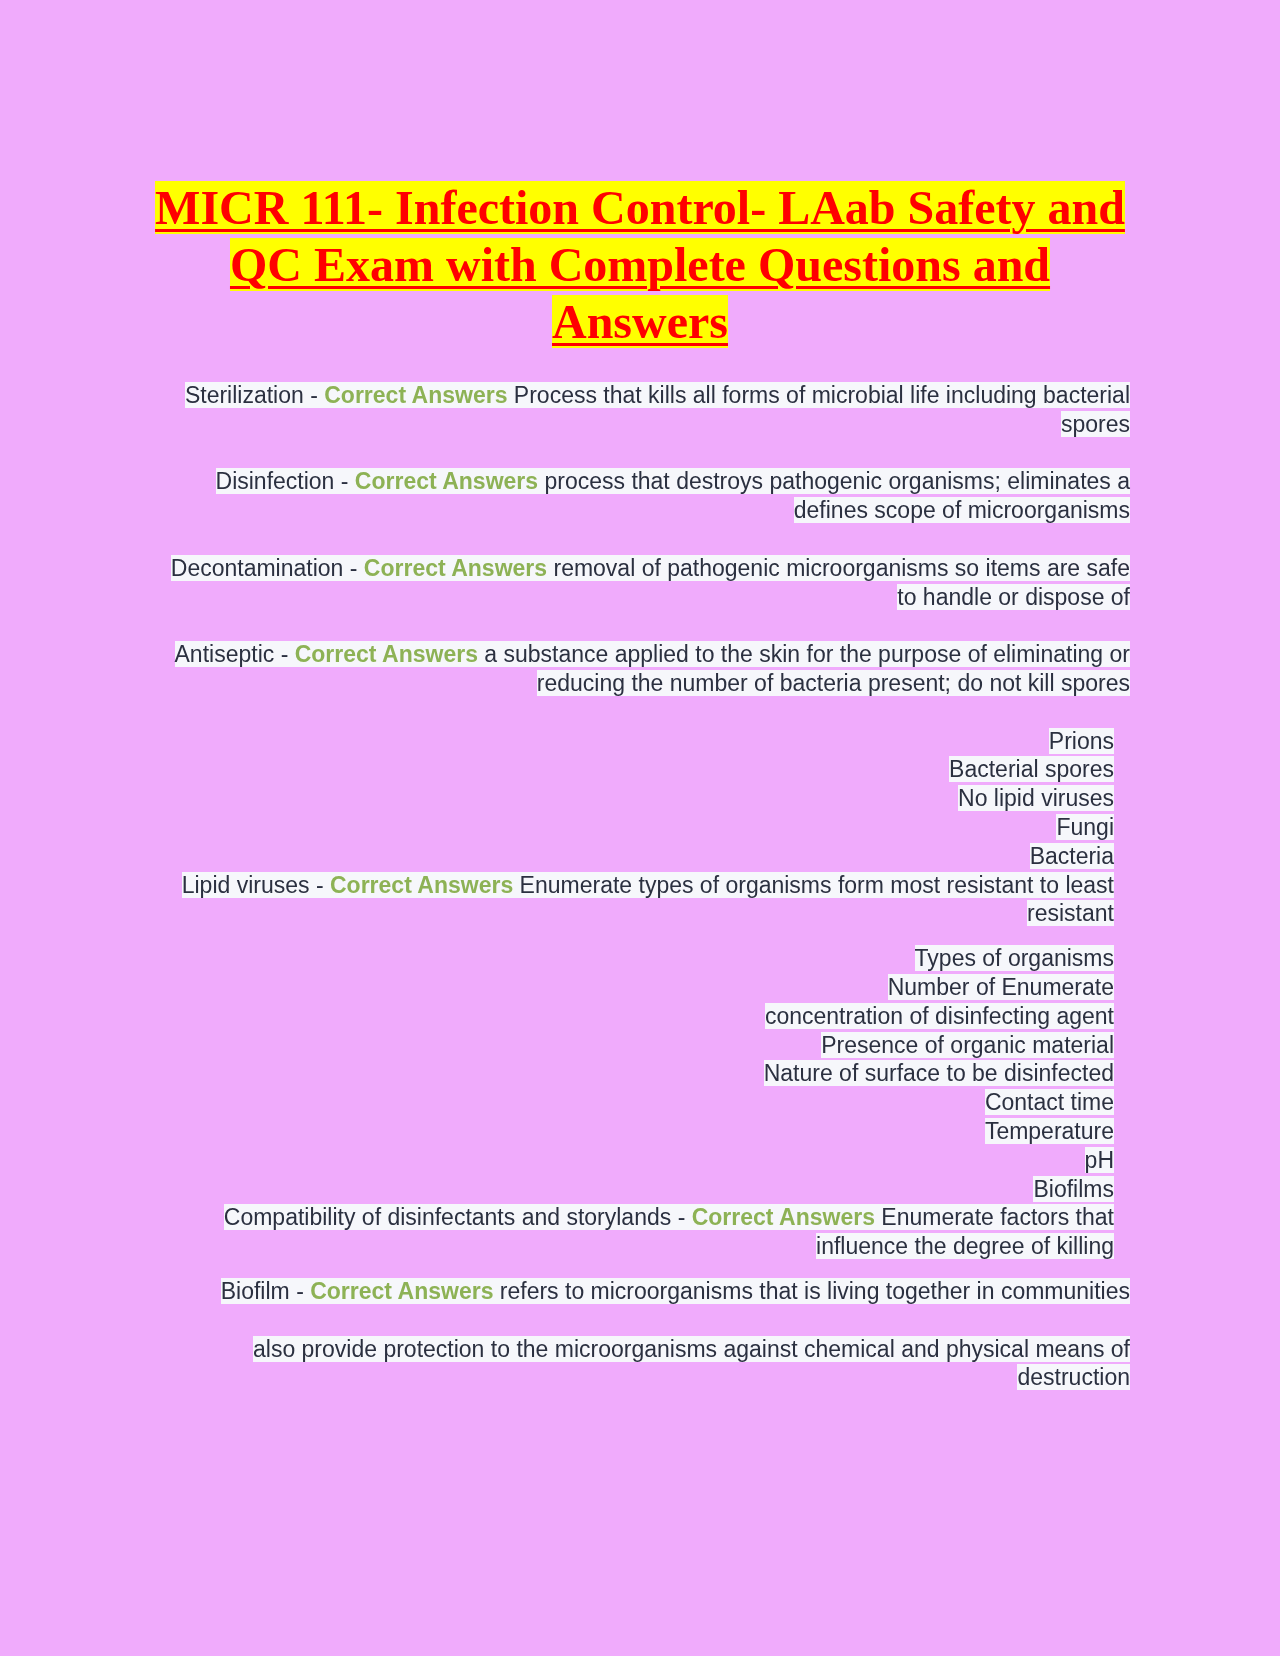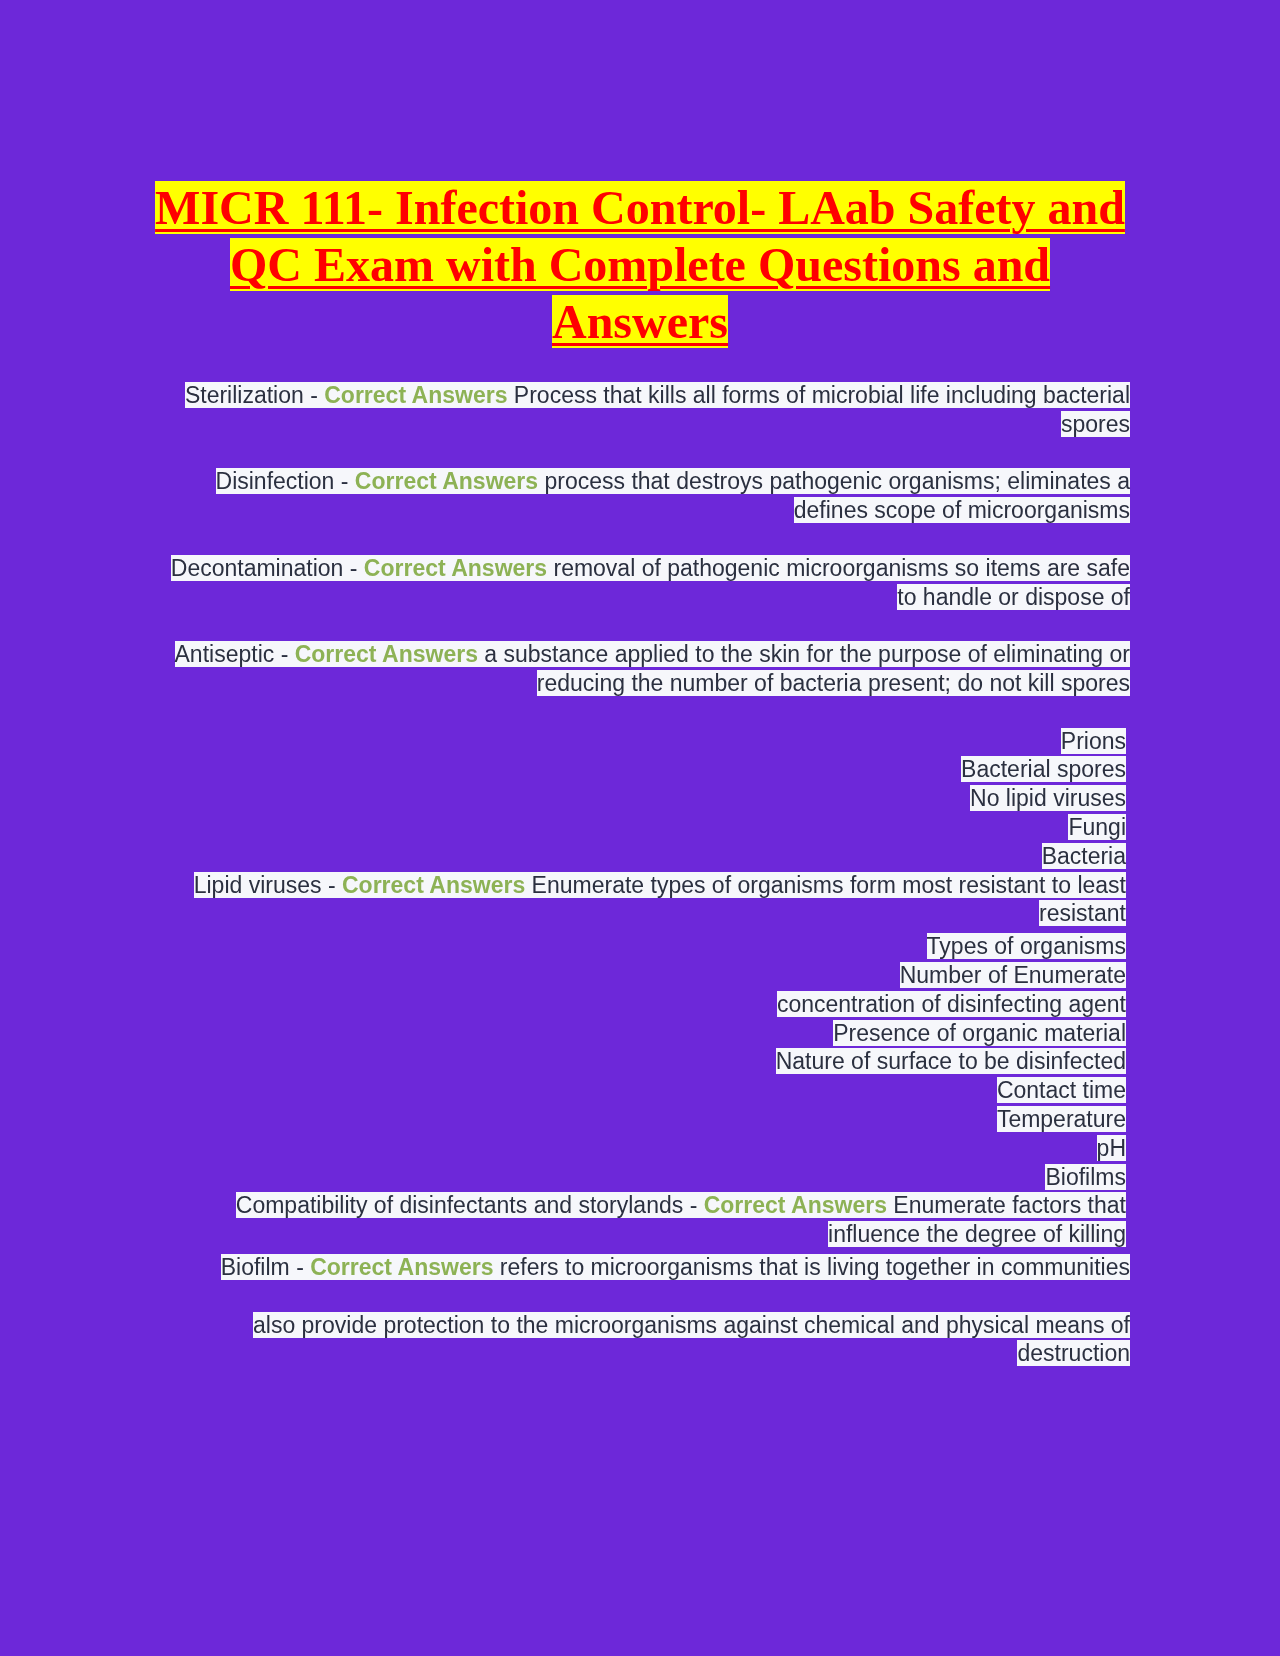--- a/index.html
+++ b/index.html
@@ -1,38 +1,38 @@
 <!DOCTYPE html>
 <html><head>
 <meta charset="utf-8">
 <style>
   html, body { margin: 0; padding: 0; background: #ffffff; }
   body { width: 1280px; height: 1656px; position: relative; overflow: hidden; }
-  .page { position: absolute; left: 0; top: 0; width: 1280px; height: 1656px; background: #6d28d9; }
+  .page { position: absolute; left: 0; top: 0; width: 1280px; height: 1656px; background: #f0abfc; }
   .title {
     position: absolute; left: 150px; top: 179px; width: 980px;
     text-align: center;
     font-family: "Liberation Serif", "DejaVu Serif", serif;
     font-weight: bold; font-size: 48px; line-height: 57px;
     color: #ff0000; margin: 0;
   }
   .title span {
     background: #ffff00;
     text-decoration: underline; text-decoration-thickness: 3px; text-underline-offset: 5px;
     -webkit-box-decoration-break: clone; box-decoration-break: clone;
   }
   .body {
     position: absolute; left: 150px; top: 381px; width: 980px;
     font-family: "Liberation Sans", "DejaVu Sans", sans-serif;
     font-size: 23px; line-height: 28.8px; color: #2b3040; text-align: right;
   }
   .para { margin: 0 0 28.8px 0; }
   .para .hl, .list .hl { background: #f6f7fb; -webkit-box-decoration-break: clone; box-decoration-break: clone; }
   .ans { color: #8db255; font-weight: bold; }
-  .list { margin: 4px; }
+  .list { margin: 16px; }
   .list div { margin: 0; }
 </style>
 </head>
 <body>
 
 <div class="page">
   <h1 class="title"><span>MICR 111- Infection Control- LAab Safety and QC Exam with Complete Questions and Answers</span></h1>
 
   <div class="body">
 

